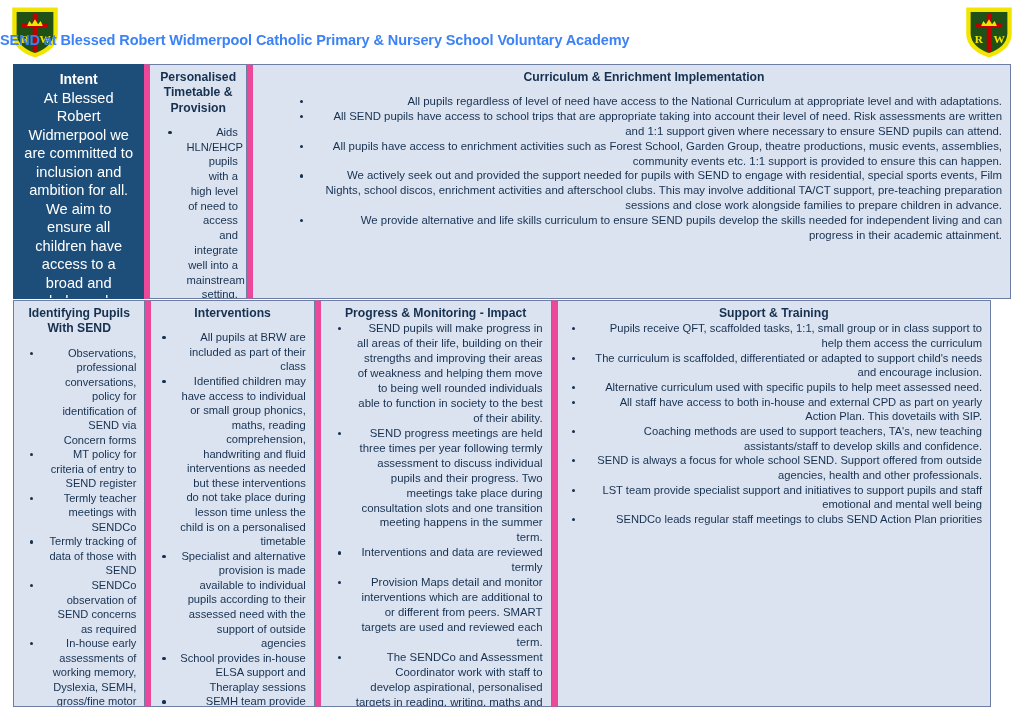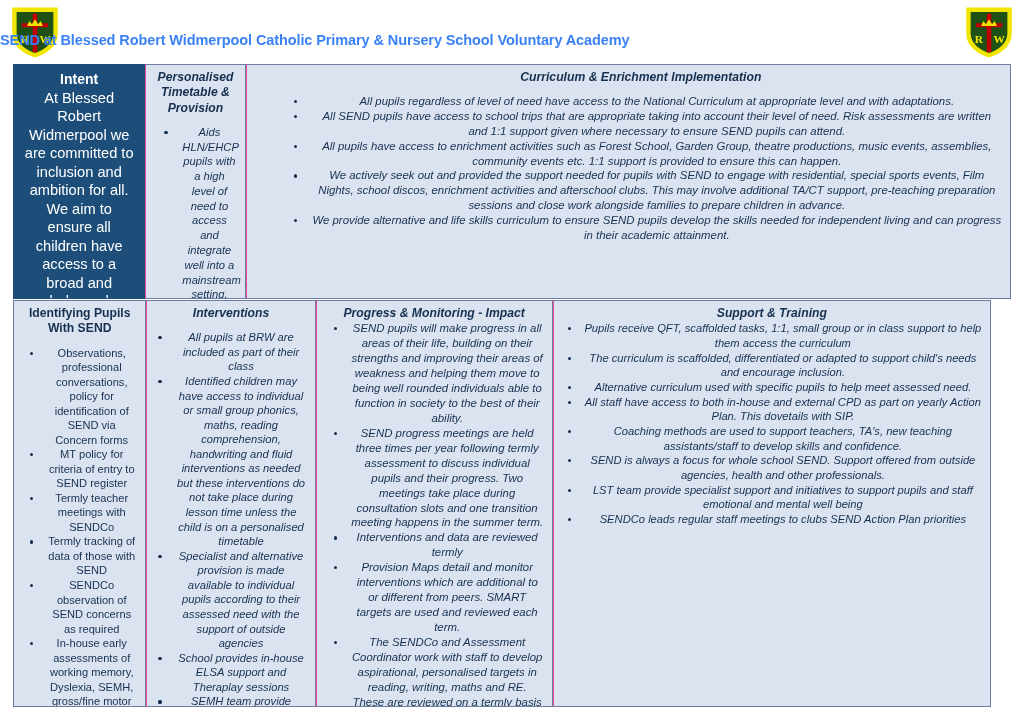--- a/index.html
+++ b/index.html
@@ -72,21 +72,21 @@
   }
 
   .cell {
     box-sizing: border-box;
     background: #dbe3f1;
     border: 1px solid #6e7da3;
     padding: 4px 6px 4px 6px;
     overflow: hidden;
     position: relative;
   }
-  .cell + .cell { border-left: 1px solid #ec4899; font-style: italic; }
+  .cell + .cell { border-left: 6px solid #ec4899; }
 
   .cell-intent {
     background: #1d4e7a;
     border: 1px solid #1d4e7a;
     color: #ffffff;
     text-align: center;
     padding: 5px 10px 6px 10px;
   }
 
   .cell-title {
@@ -115,21 +115,21 @@
     padding: 0 2px 0 0;
     list-style: none;
   }
   ul.bullets li {
     position: relative;
     padding-left: 30px;
     margin-bottom: 0px;
     font-size: 11.3px;
     line-height: 1.30;
     color: #16304f;
-    text-align: center;
+    text-align: right;
   }
   ul.bullets li::before {
     content: "";
     position: absolute;
     left: 12px;
     top: 6px;
     width: 3.2px;
     height: 3.2px;
     border-radius: 50%;
     background: #16304f;

